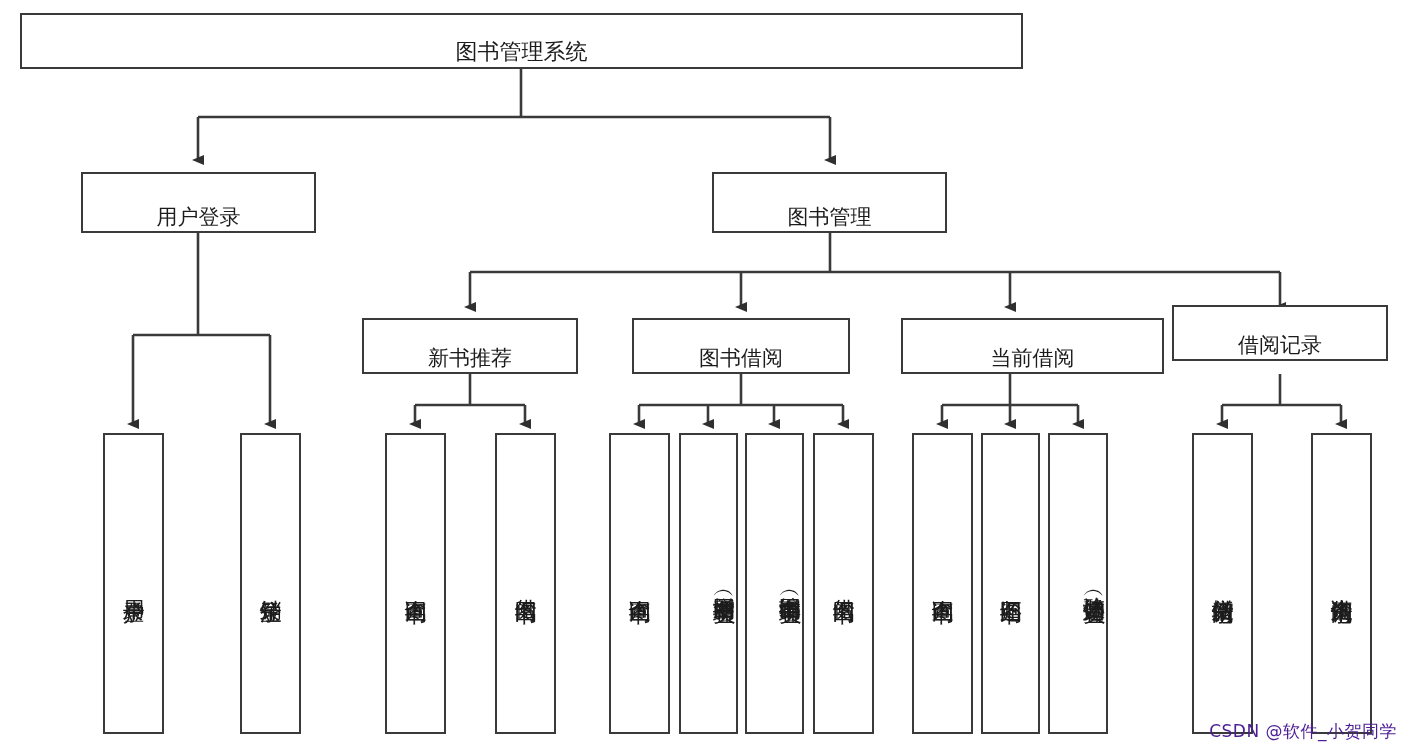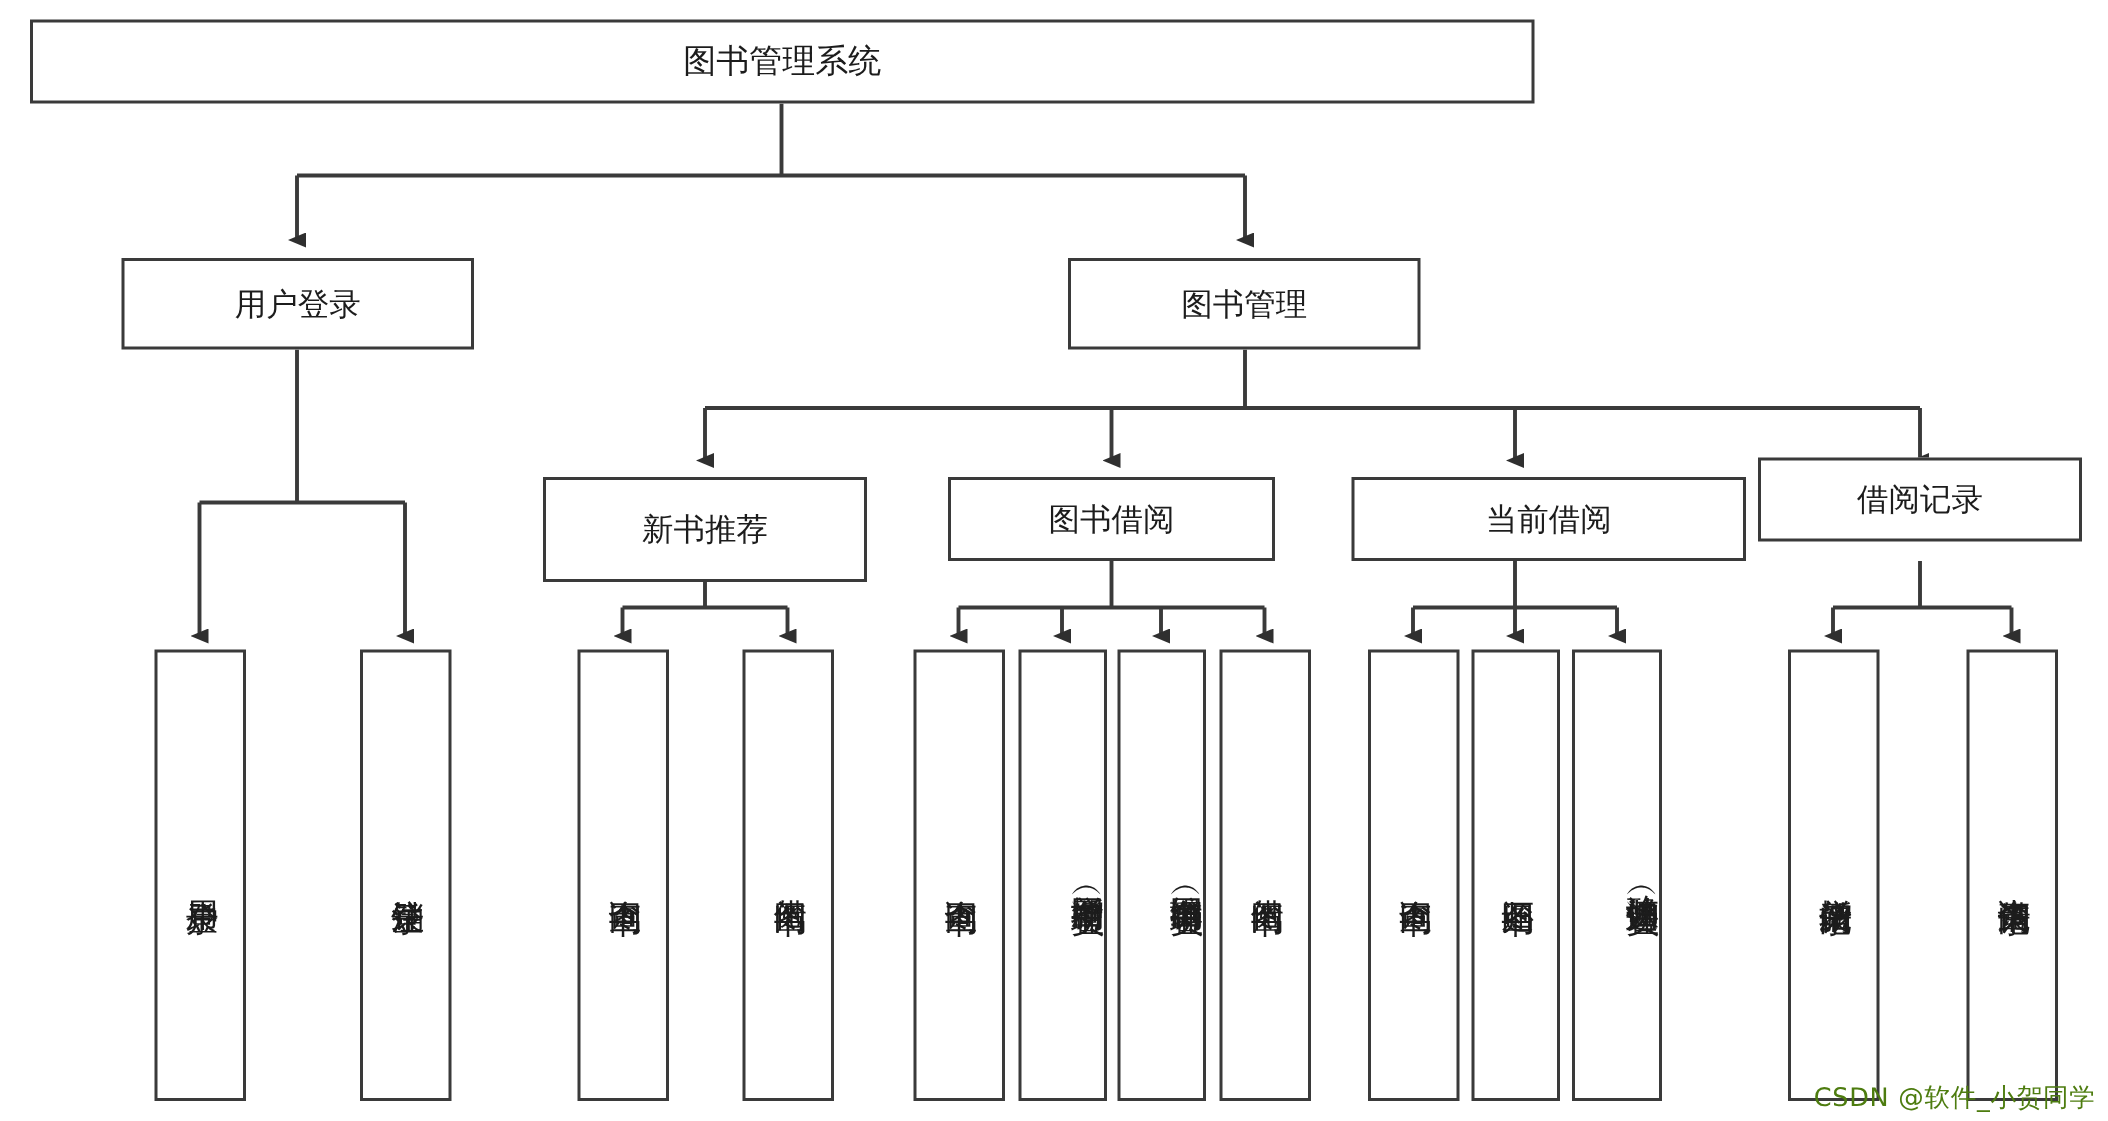--- a/index.html
+++ b/index.html
@@ -24,21 +24,21 @@
     width: 1405px;
     height: 747px;
     pointer-events: none;
   }
   .node {
     position: absolute;
     box-sizing: border-box;
     border: 2px solid #3a3a3a;
     background: #ffffff;
     display: flex;
-    align-items: center;
+    align-items: flex-end;
     justify-content: center;
     color: #1c1c1c;
   }
   .node.root {
     font-size: 22px;
   }
   .node.lvl1 {
     font-size: 21px;
   }
   .node.lvl2 {
@@ -56,21 +56,21 @@
     white-space: nowrap;
   }
   .node.leaf.tall-label {
     align-items: flex-start;
   }
   .watermark {
     position: absolute;
     right: 8px;
     bottom: 4px;
     font-size: 17px;
-    color: #4d7c0f;
+    color: #4c1d95;
     letter-spacing: 0.5px;
     white-space: nowrap;
   }
 </style>
 </head>
 <body>
 
 <div id="canvas">
 
   <svg class="edges" viewBox="0 0 1405 747">
@@ -127,21 +127,21 @@
     <span>图书管理系统</span>
   </div>
 
   <div class="node lvl1" style="left:81px; top:172px; width:235px; height:61px;">
     <span>用户登录</span>
   </div>
   <div class="node lvl1" style="left:712px; top:172px; width:235px; height:61px;">
     <span>图书管理</span>
   </div>
 
-  <div class="node lvl2" style="left:362px; top:318px; width:216px; height:70px;">
+  <div class="node lvl2" style="left:362px; top:318px; width:216px; height:56px;">
     <span>新书推荐</span>
   </div>
   <div class="node lvl2" style="left:632px; top:318px; width:218px; height:56px;">
     <span>图书借阅</span>
   </div>
   <div class="node lvl2" style="left:901px; top:318px; width:263px; height:56px;">
     <span>当前借阅</span>
   </div>
   <div class="node lvl2" style="left:1172px; top:305px; width:216px; height:56px;">
     <span>借阅记录</span>

